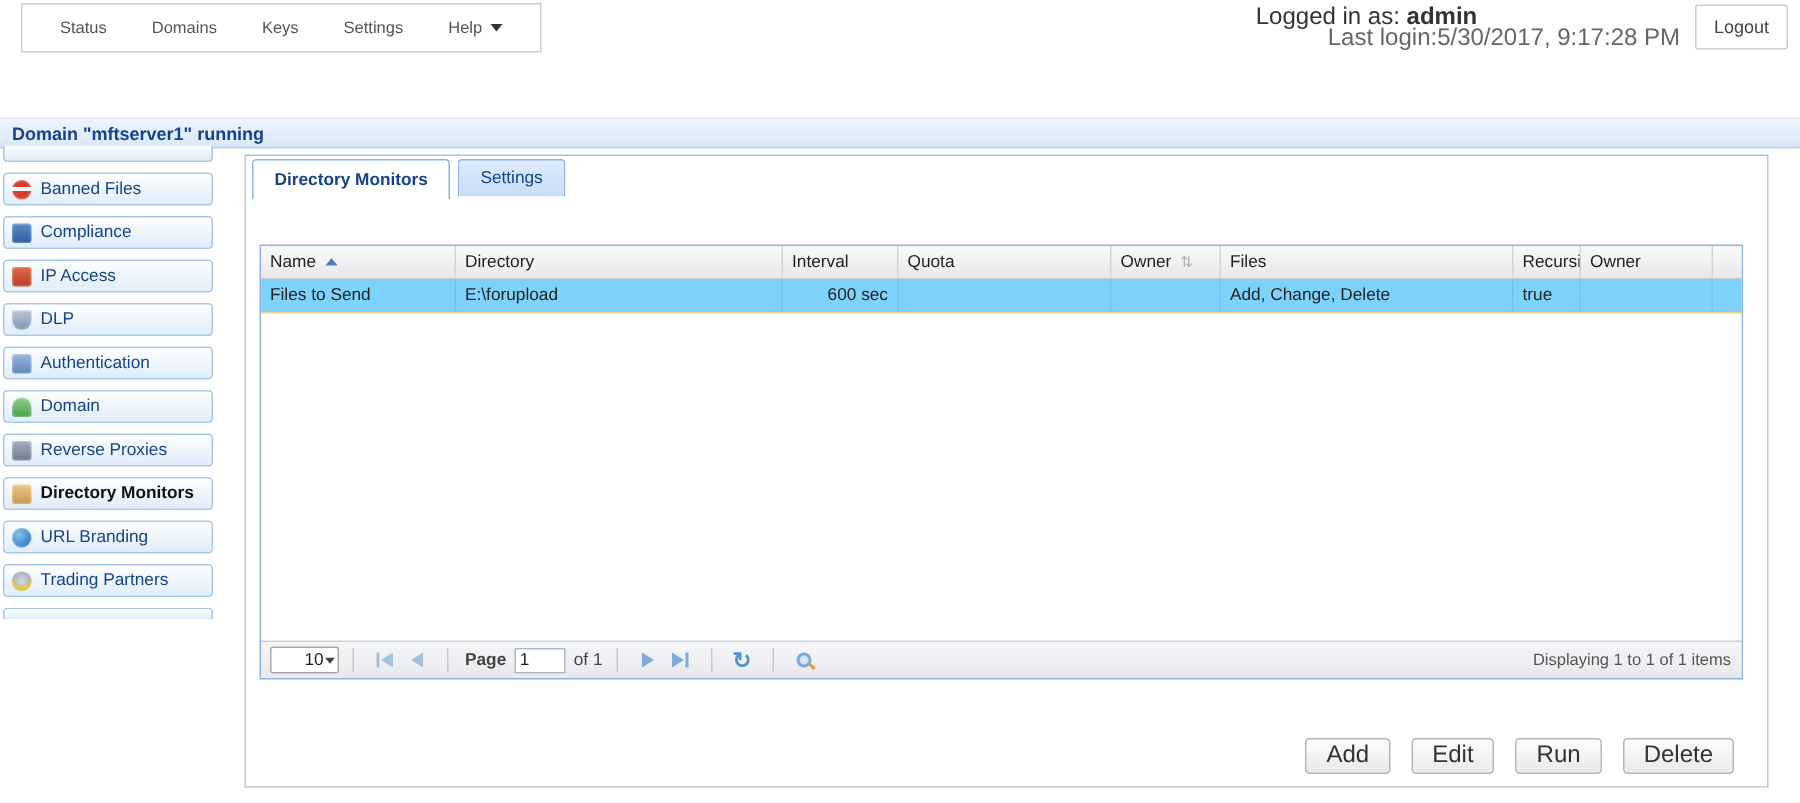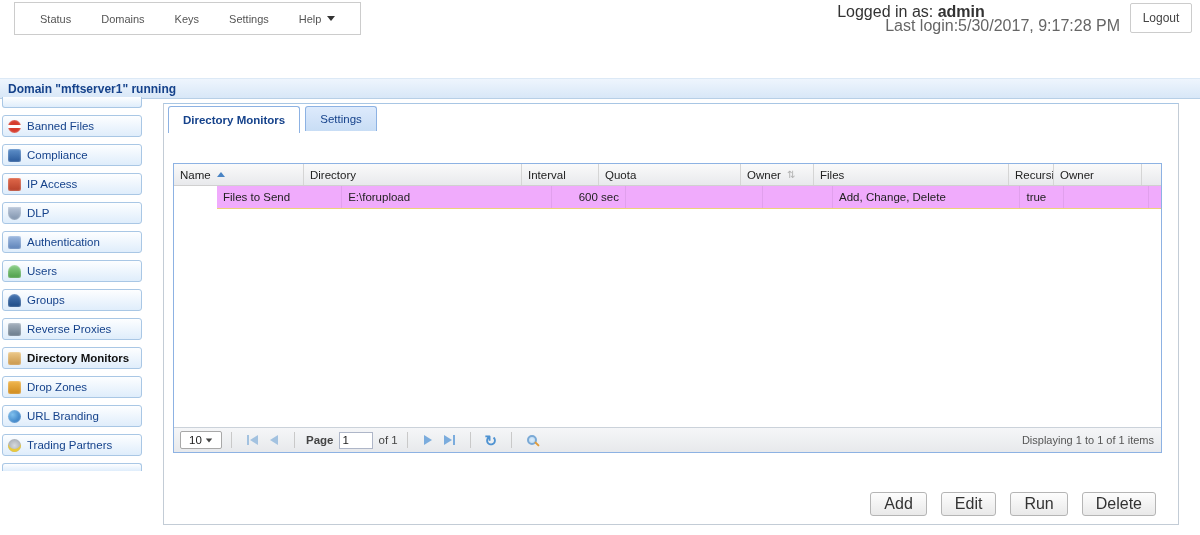--- a/index.html
+++ b/index.html
@@ -69,37 +69,37 @@
   .grid { position:absolute; left:9px; top:59px; width:989px; height:290px;
     border:1px solid #8db2e3; background:#fff; display:flex; flex-direction:column; }
   .grid-header { display:flex; height:22px; background:linear-gradient(180deg,#fafafa,#e8e9ec);
     border-bottom:1px solid #d0d0d0; flex:0 0 22px; }
   .gh-cell { font-size:11.5px; color:#222; padding:0 6px; display:flex; align-items:center;
     border-right:1px solid #d5d5d5; overflow:hidden; white-space:nowrap; cursor:pointer; }
   .gh-cell.r { justify-content:flex-start; }
   .sort-asc { width:0; height:0; border-left:4px solid transparent; border-right:4px solid transparent;
     border-bottom:5px solid #4a84c4; display:inline-block; margin-left:6px; }
   .sort-both { color:#b0b0b0; font-size:10px; margin-left:6px; }
-  .grid-row { display:flex; height:23px; background:#f0abfc; border-bottom:1px solid #ecd27a;
-    flex:0 0 23px; cursor:pointer;margin-left:43px; }
+  .grid-row { display:flex; height:23px; background:#7dd3fc; border-bottom:1px solid #ecd27a;
+    flex:0 0 23px; cursor:pointer; }
   .gr-cell { font-size:11.5px; color:#222; padding:0 6px; display:flex; align-items:center;
     border-right:1px solid rgba(0,0,0,0.06); overflow:hidden; white-space:nowrap; }
   .gr-cell.r { justify-content:flex-end; }
   .grid-body-empty { flex:1 1 auto; background:#fff; }
 
   .c0{width:130px;} .c1{width:218px;} .c2{width:77px;} .c3{width:142px;} .c4{width:73px;}
   .c5{width:195px;} .c6{width:45px;} .c7{width:88px;} .c8{flex:1; border-right:none;}
 
   
   .pager { flex:0 0 25px; border-top:1px solid #cbd2da; background:linear-gradient(180deg,#f5f6f8,#e7e9ec);
     display:flex; align-items:center; font-size:11.5px; color:#444; }
   .pg-sep { width:1px; height:16px; background:#c9c9c9; margin:0 9px; }
   .page-size { margin-left:6px; width:42px; height:18px; border:1px solid #a8a8a8; background:#fff;
     border-radius:2px; display:flex; align-items:center; justify-content:space-between;
-    padding:0 8px; cursor:pointer; font-size:11.5px; color:#222; }
+    padding:0 22px; cursor:pointer; font-size:11.5px; color:#222; }
   .page-size .caret-down { border-top-color:#444; transform:scale(.8); }
   .pg-btn { width:22px; display:flex; align-items:center; justify-content:center; cursor:pointer; }
   .tri-l { width:0;height:0;border-top:5px solid transparent;border-bottom:5px solid transparent;border-right:8px solid #a3c2e0; }
   .tri-r { width:0;height:0;border-top:5px solid transparent;border-bottom:5px solid transparent;border-left:8px solid #7bacdd; }
   .bar-l { border-left:2px solid #a3c2e0; height:10px; margin-right:1px; }
   .bar-r { border-left:2px solid #7bacdd; height:10px; margin-left:1px; }
   .page-lbl { margin:0 5px 0 2px;font-weight:bold; }
   .page-input { width:34px; height:17px; border:1px solid #aeb6c8; font-size:11.5px; padding:0 3px;
     font-family:"Liberation Sans",sans-serif; color:#222; }
   .of-lbl { margin-left:6px; }
@@ -165,37 +165,29 @@
   <div class="side-item">
     <span class="side-ic ic-dlp"></span>
     <span>DLP</span>
   </div>
   <div class="side-item">
     <span class="side-ic ic-auth"></span>
     <span>Authentication</span>
   </div>
   <div class="side-item">
     <span class="side-ic ic-users"></span>
-    <span>Users</span>
-  </div>
-  <div class="side-item">
-    <span class="side-ic ic-groups"></span>
-    <span>Groups</span>
+    <span>Domain</span>
   </div>
   <div class="side-item">
     <span class="side-ic ic-proxies"></span>
     <span>Reverse Proxies</span>
   </div>
   <div class="side-item selected">
     <span class="side-ic ic-dirmon"></span>
     <span>Directory Monitors</span>
-  </div>
-  <div class="side-item">
-    <span class="side-ic ic-dropzones"></span>
-    <span>Drop Zones</span>
   </div>
   <div class="side-item">
     <span class="side-ic ic-urlbrand"></span>
     <span>URL Branding</span>
   </div>
   <div class="side-item">
     <span class="side-ic ic-trading"></span>
     <span>Trading Partners</span>
   </div>
   <div class="side-item partial-bottom"></div>

